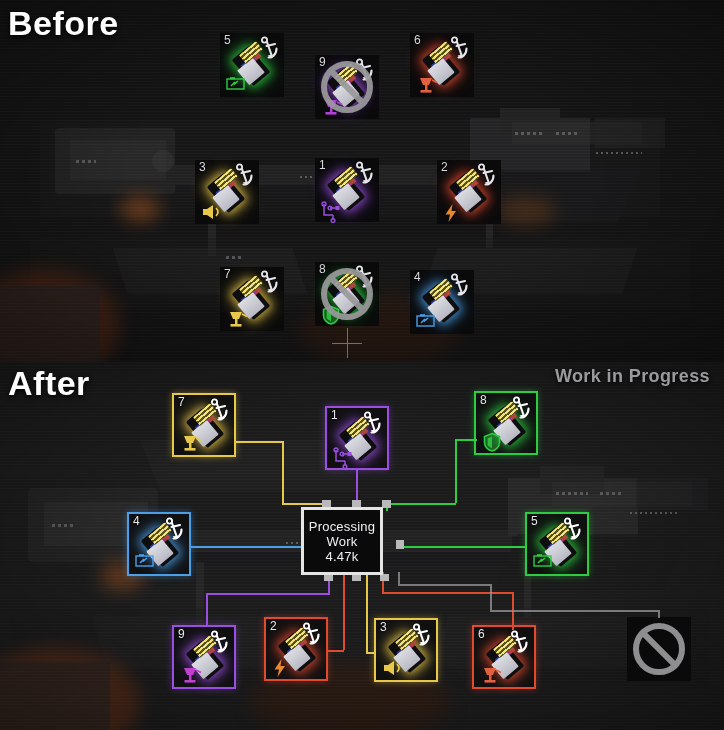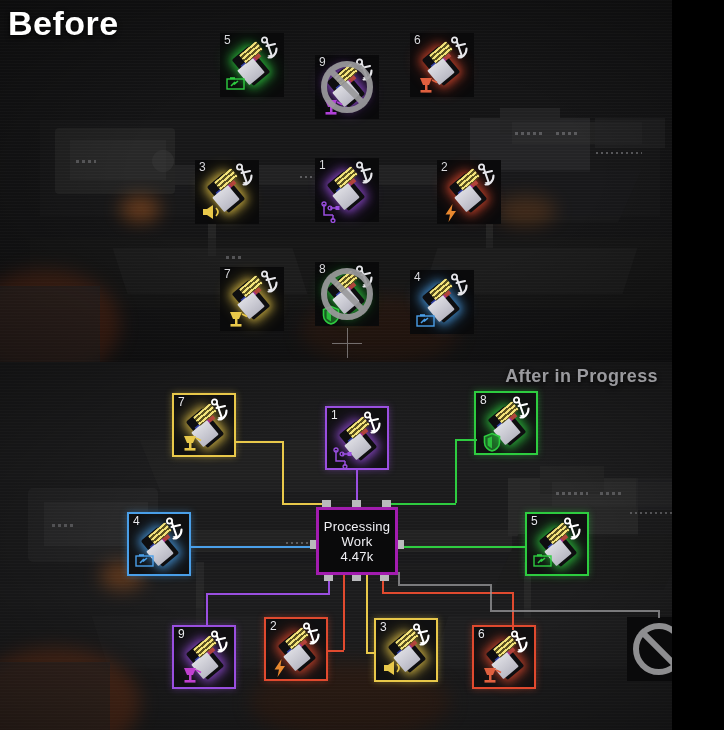--- a/index.html
+++ b/index.html
@@ -1,17 +1,17 @@
 <!DOCTYPE html>
 <html><head>
 <meta charset="utf-8">
 <style>
   html,body{margin:0;padding:0;background:#000;}
   body{width:724px;height:730px;overflow:hidden;font-family:"Liberation Sans",sans-serif;}
-  #stage{position:relative;width:672px;height:730px;overflow:hidden;background:#0c4a6e;}
+  #stage{position:relative;width:724px;height:730px;overflow:hidden;background:#0c4a6e;}
 
   
   .panel{position:absolute;left:0;width:724px;overflow:hidden;}
   #panel-before{top:0;height:362px;background:#141415;}
   #panel-after{top:362px;height:368px;background:#1c1c1d;}
 
   
   .scan{position:absolute;inset:0;pointer-events:none;
         background:repeating-linear-gradient(180deg,rgba(255,255,255,.022) 0px,rgba(255,255,255,.022) 1px,rgba(0,0,0,0) 1px,rgba(0,0,0,0) 3px);}
   .vign{position:absolute;inset:0;pointer-events:none;
@@ -65,22 +65,22 @@
   #label-before{left:8px;top:4px;font-size:34px;}
   #label-after{left:8px;top:364px;font-size:34px;}
   #label-wip{right:14px;top:366px;font-size:18px;color:#9a9a9e;font-weight:bold;letter-spacing:.4px;}
 
   
   .wire{position:absolute;z-index:12;}
   .wh{height:2px;}
   .wv{width:2px;}
 
   
-  #procbox{position:absolute;z-index:20;width:82px;height:68px;left:316px;top:507px;
-           background:#0a0a0b;border:3px solid #a21caf;box-sizing:border-box;
+  #procbox{position:absolute;z-index:20;width:82px;height:68px;left:301px;top:507px;
+           background:#0a0a0b;border:3px solid #e5e5e5;box-sizing:border-box;
            display:flex;flex-direction:column;align-items:center;justify-content:center;}
   #procbox div{color:#f0f0f4;font-size:13px;line-height:15px;font-family:"Liberation Sans",sans-serif;
            text-align:center;letter-spacing:.2px;}
   .nub{position:absolute;background:#b9b9bc;z-index:19;}
 
   
   .hud{position:absolute;z-index:30;opacity:.5;}
   #crosshair-before{left:332px;top:328px;width:30px;height:30px;}
   .ch-h{position:absolute;left:0;top:50%;width:100%;height:1px;background:#c8c8cc;}
   .ch-v{position:absolute;top:0;left:50%;height:100%;width:1px;background:#c8c8cc;}
@@ -167,21 +167,22 @@
     <div id="scalebar">
       
       
     </div>
 
     <div class="scan"></div>
       <div class="vign"></div>
   </div>
 
   <div class="heading" id="label-before">Before</div>
-  <div class="heading" id="label-wip">After in Progress</div>
+  <div class="heading" id="label-after">After</div>
+  <div class="heading" id="label-wip">Work in Progress</div>
 
   <div class="wire wh" style="left:236px;top:441px;width:46px;background:#e8c84a;"></div>
   <div class="wire wv" style="left:282px;top:441px;height:62px;background:#e8c84a;"></div>
   <div class="wire wh" style="left:282px;top:503px;width:46px;background:#e8c84a;"></div>
   <div class="wire wv" style="left:326px;top:503px;height:8px;background:#e8c84a;"></div>
 
   <div class="wire wv" style="left:356px;top:470px;height:41px;background:#9a4fe0;"></div>
 
   <div class="wire wh" style="left:455px;top:439px;width:22px;background:#2ecc40;"></div>
   <div class="wire wv" style="left:455px;top:439px;height:64px;background:#2ecc40;"></div>

